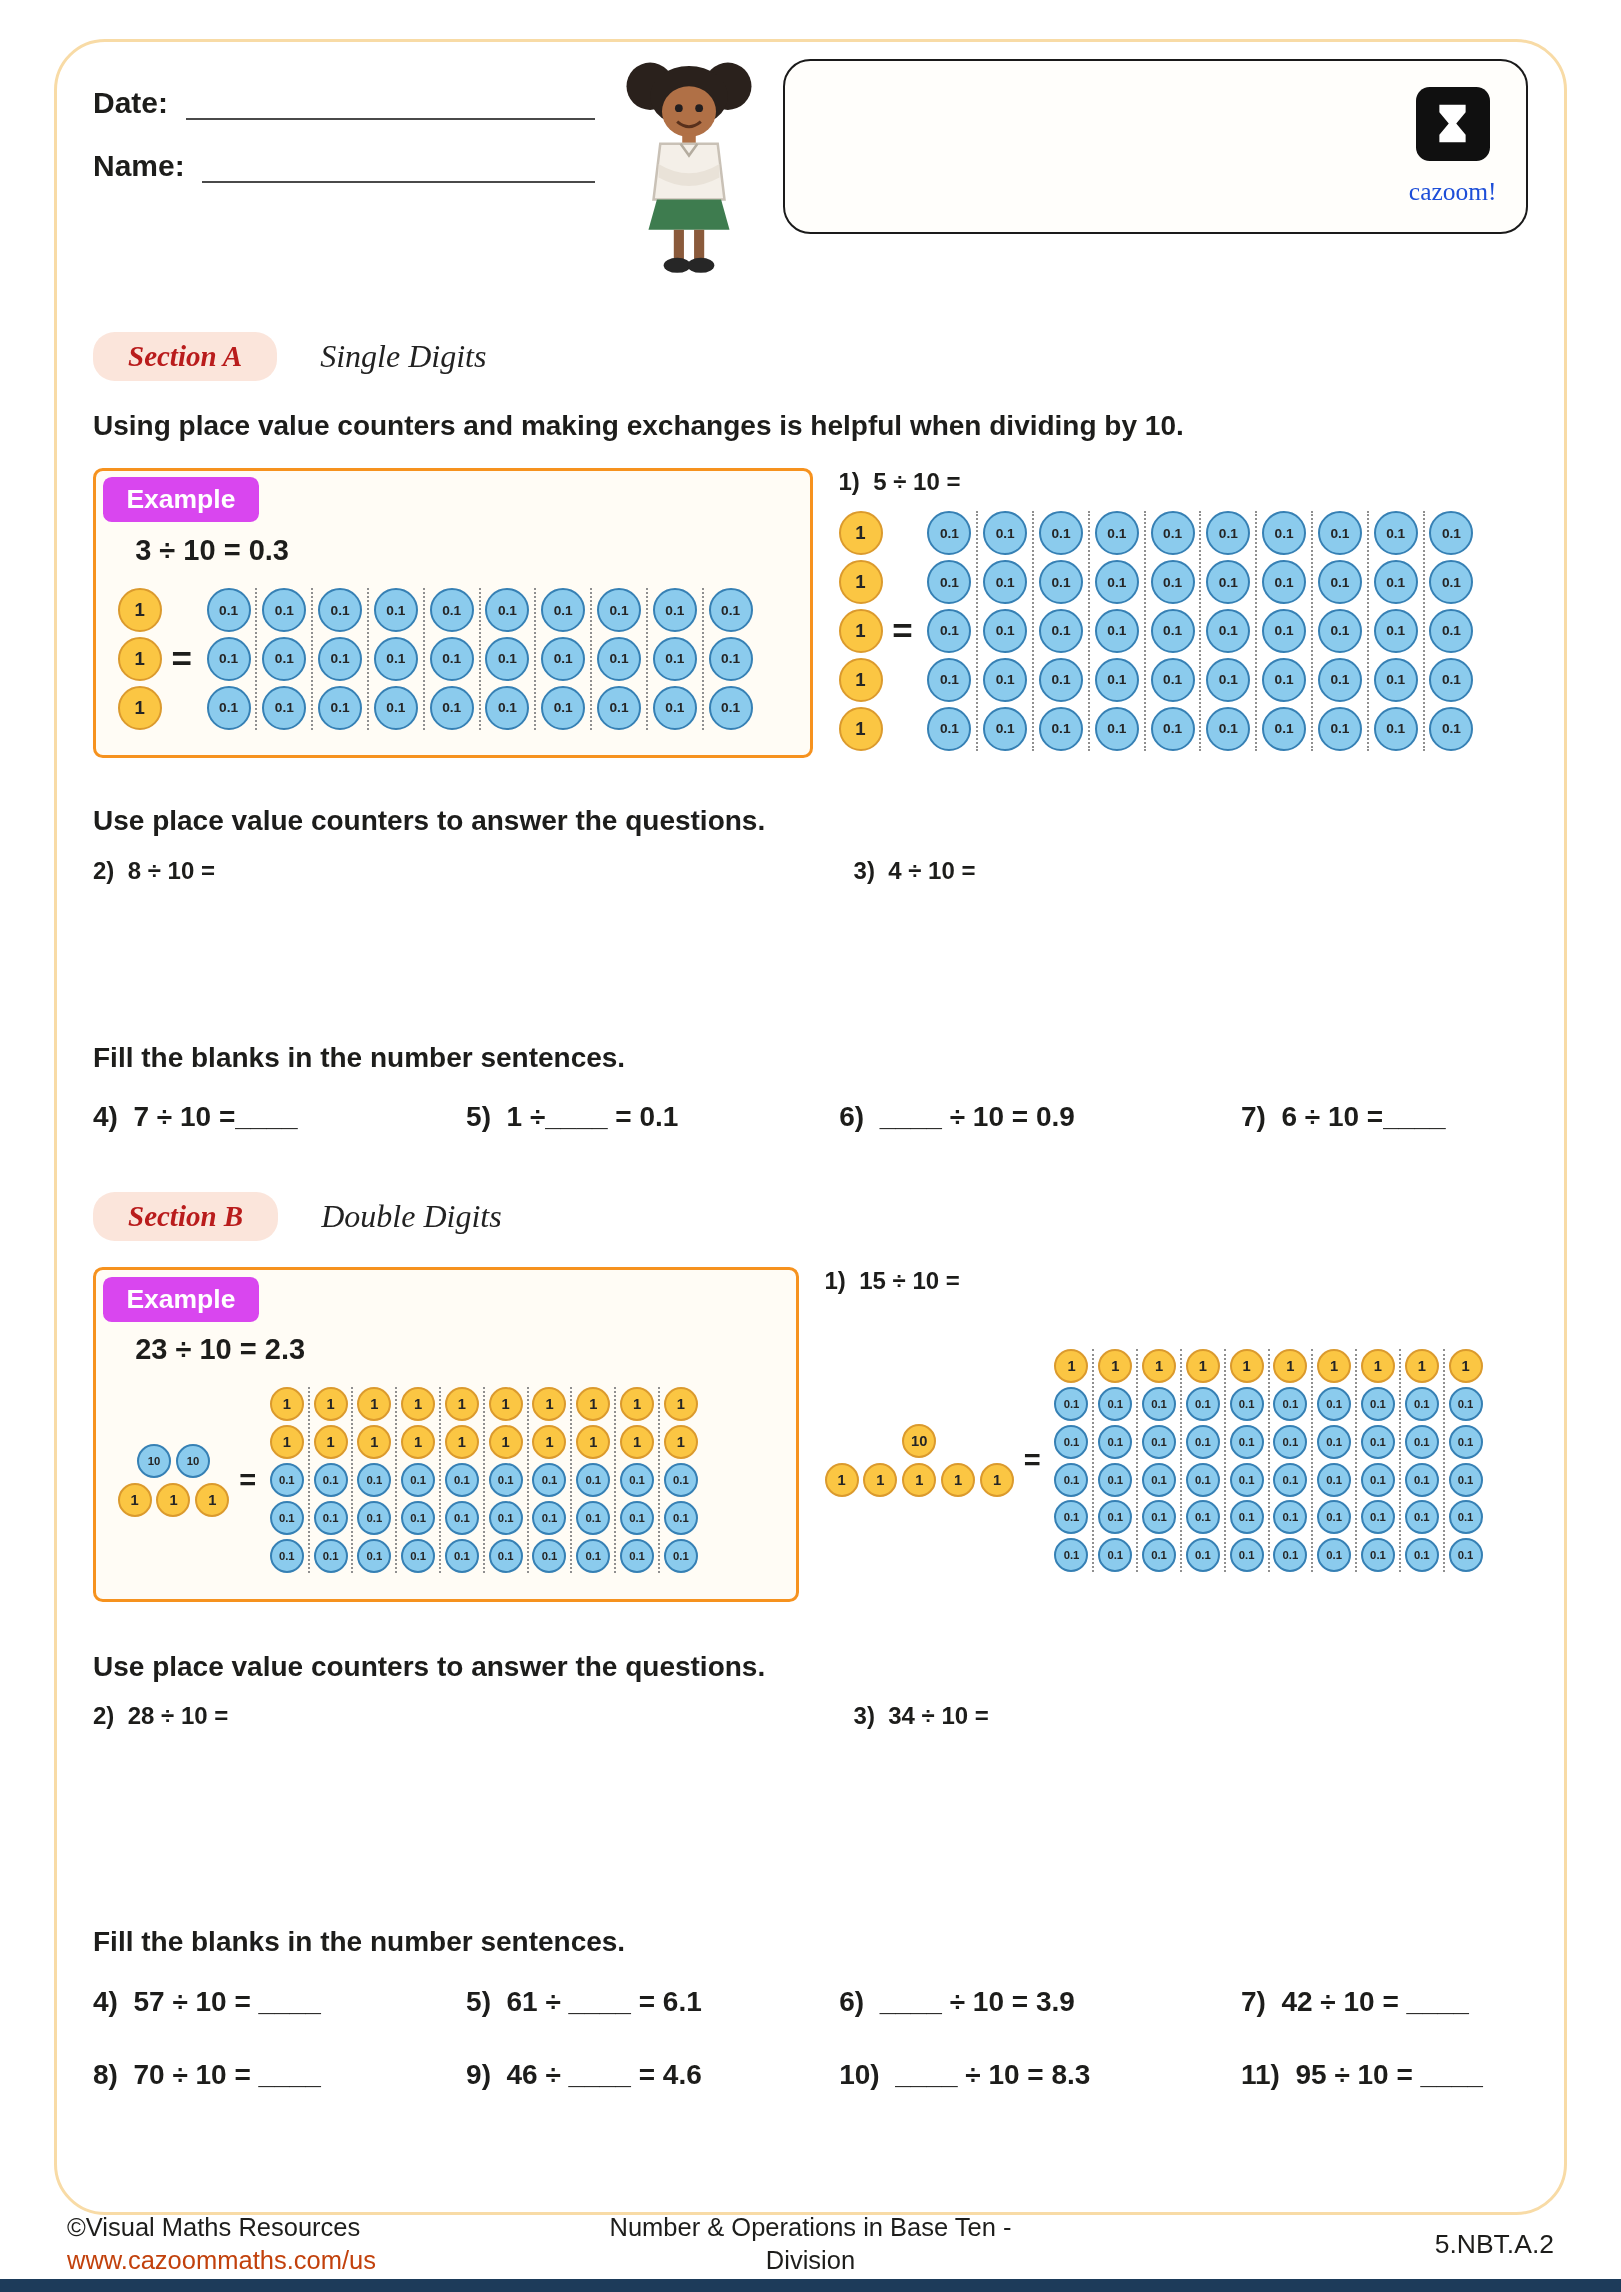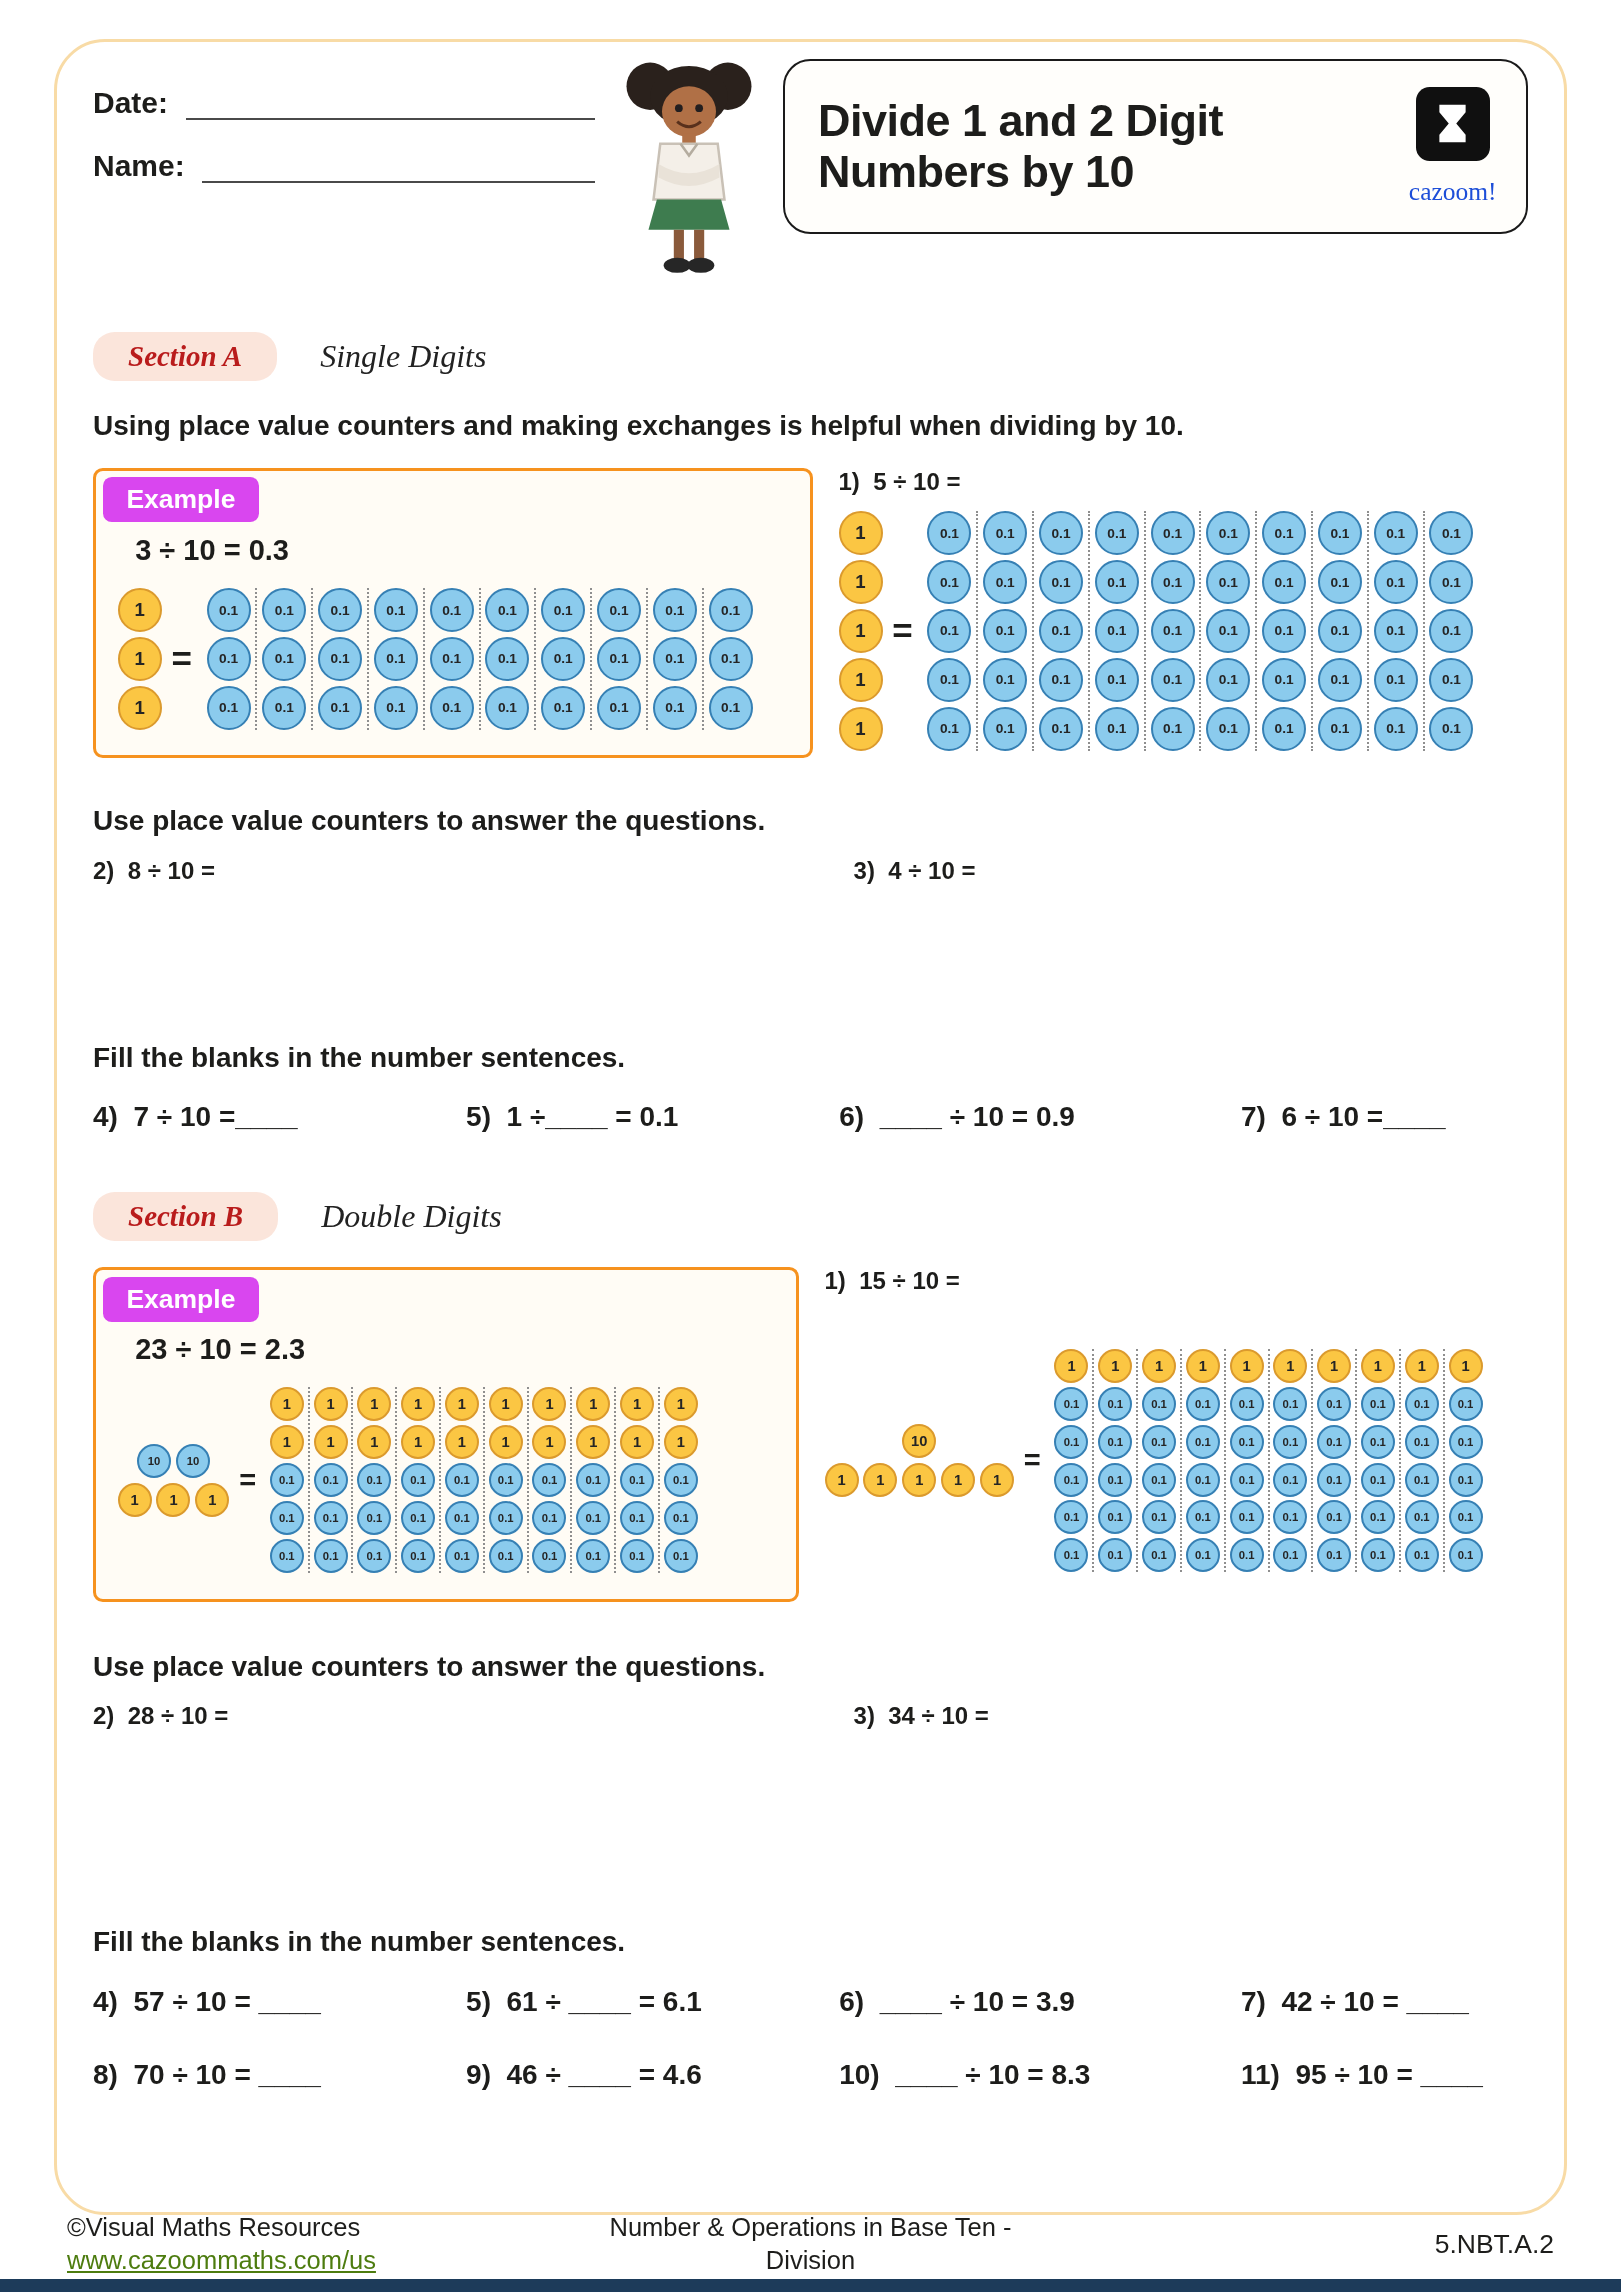--- a/index.html
+++ b/index.html
@@ -68,21 +68,21 @@
   .mt-heading-a1 { margin-top:47px; }
   .mt-fill-a { margin-top:157px; }
   .mt-sec-b { margin-top:59px; }
   .mt-heading-b1 { margin-top:49px; }
   .mt-fill-b { margin-top:196px; }
   .fill-row2 { margin-top:41px; }
 
   
   .footer { position:absolute; left:67px; right:67px; bottom:15.7px; display:flex; align-items:center; font-size:25.5px; }
   .footer-left { line-height:1.3; }
-  .footer-link { text-decoration:underline; color:#4d7c0f; }
+  .footer-link { color:#c2410c; }
   .footer-center { position:absolute; left:0; right:0; text-align:center; line-height:1.3; }
   .footer-right { margin-left:auto; font-size:26.5px; position:relative; }
   .bottom-bar { position:absolute; left:0; right:0; bottom:0; height:13.7px; background:#1d3b5a; }
 </style>
 </head>
 <body>
 
 <div class="page">
   <div class="frame"></div>
 
@@ -115,24 +115,20 @@
           <path d="M27 62 Q45 73 63 62 L63 70 Q45 80 27 70 Z" fill="#e9e2d8"></path>
           <path d="M26 83 L64 83 L69 101 L21 101 Z" fill="#3e7c4f"></path>
           <rect x="36" y="101" width="6" height="18" fill="#8a5a3b"></rect>
           <rect x="48" y="101" width="6" height="18" fill="#8a5a3b"></rect>
           <ellipse cx="38" cy="122" rx="8" ry="4.5" fill="#262626"></ellipse>
           <ellipse cx="52" cy="122" rx="8" ry="4.5" fill="#262626"></ellipse>
         </svg>
       </div>
 
       <div class="title-box">
-        <div class="title">
-          <span>Divide 1 and 2 Digit</span><br>
-          <span>Numbers by 10</span>
-        </div>
         <div class="logo">
           <div class="logo-mark">
             <svg viewBox="0 0 24 24" width="45" height="45" aria-hidden="true">
               <path d="M5 2 h14 v4 l-5 6 5 6 v4 H5 v-4 l5-6 -5-6 Z" fill="#ffffff"></path>
             </svg>
           </div>
           <div class="logo-text">cazoom!</div>
         </div>
       </div>
     </div>

